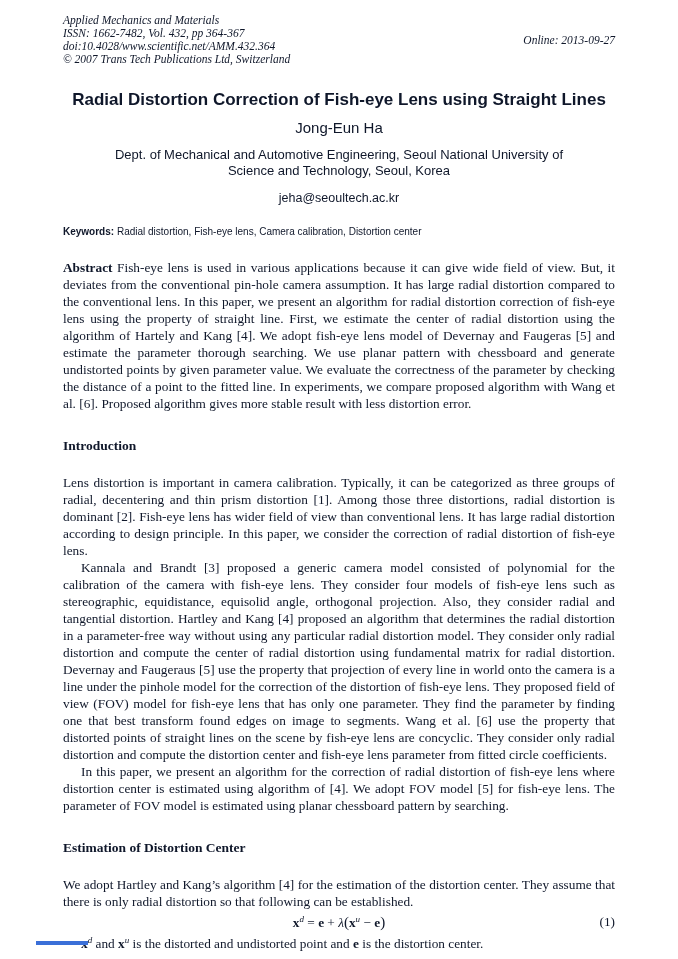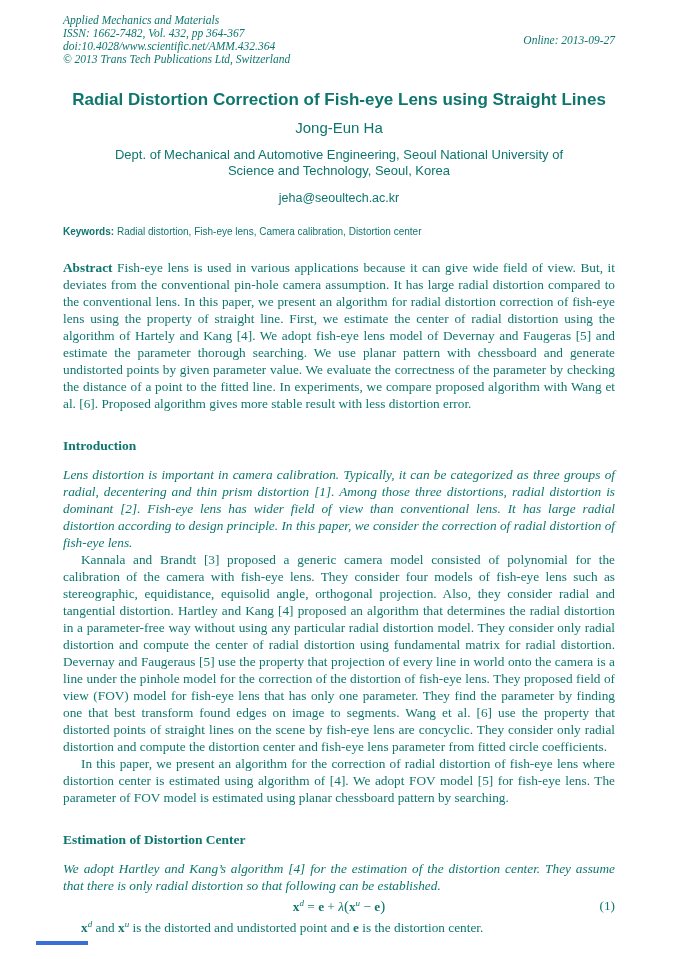--- a/index.html
+++ b/index.html
@@ -3,21 +3,21 @@
 <meta charset="utf-8">
 <style>
   html, body { margin: 0; padding: 0; background: #ffffff; }
   .page {
     position: relative;
     width: 678px;
     height: 959px;
     background: #ffffff;
     overflow: hidden;
     font-family: "Liberation Serif", serif;
-    color: #0f766e;
+    color: #0f172a;
   }
   .content { margin: 14px 63px 0 63px; }
 
   
   .journal-header {
     display: flex;
     justify-content: space-between;
     align-items: flex-start;
     font-style: italic;
     font-size: 11.5px;
@@ -71,21 +71,21 @@
     text-align: justify;
   }
   .abstract-par { margin-top: 22px; }
   .runin-label { font-weight: bold; }
   .section-heading {
     margin: 0;
     padding-top: 26px;
     font-size: 13.5px;
     font-weight: bold;
   }
-  .after-heading { margin-top: 12px; font-style: italic; }
+  .after-heading { margin-top: 20px; }
   .indent { text-indent: 18px; }
 
   
   .eq-row {
     position: relative;
     margin-top: 4px;
     height: 20px;
     font-size: 13.3px;
   }
   .eq-center {
@@ -124,21 +124,21 @@
 <body>
 
 <div class="page">
   <div class="content">
 
     <div class="journal-header">
       <div class="lines">
         <div>Applied Mechanics and Materials</div>
         <div>ISSN: 1662-7482, Vol. 432, pp 364-367</div>
         <div>doi:10.4028/www.scientific.net/AMM.432.364</div>
-        <div>© 2013 Trans Tech Publications Ltd, Switzerland</div>
+        <div>© 2007 Trans Tech Publications Ltd, Switzerland</div>
       </div>
       <div class="online-date">Online: 2013-09-27</div>
     </div>
 
     <div class="paper-title">Radial Distortion Correction of Fish-eye Lens using Straight Lines</div>
     <div class="paper-author">Jong-Eun Ha</div>
     <div class="paper-affiliation">Dept. of Mechanical and Automotive Engineering, Seoul National University of Science and Technology, Seoul, Korea</div>
     <div class="paper-email">jeha@seoultech.ac.kr</div>
 
     <div class="keywords-line">

